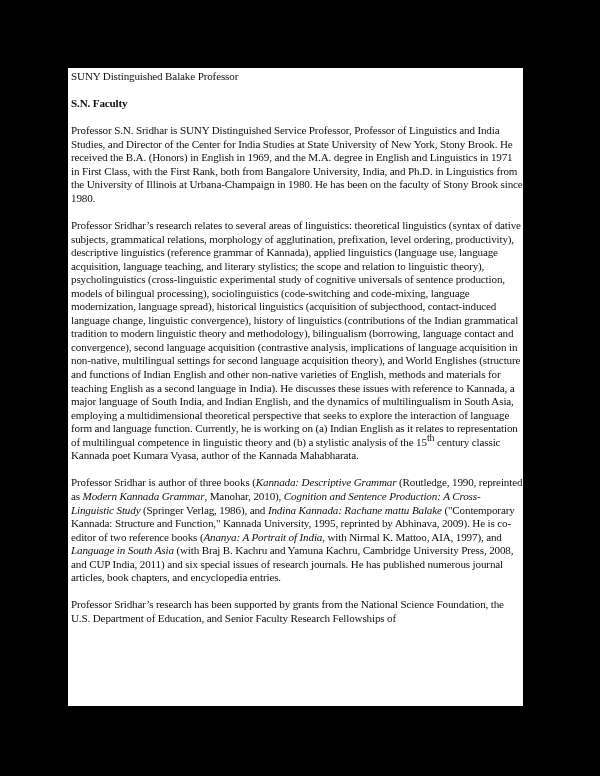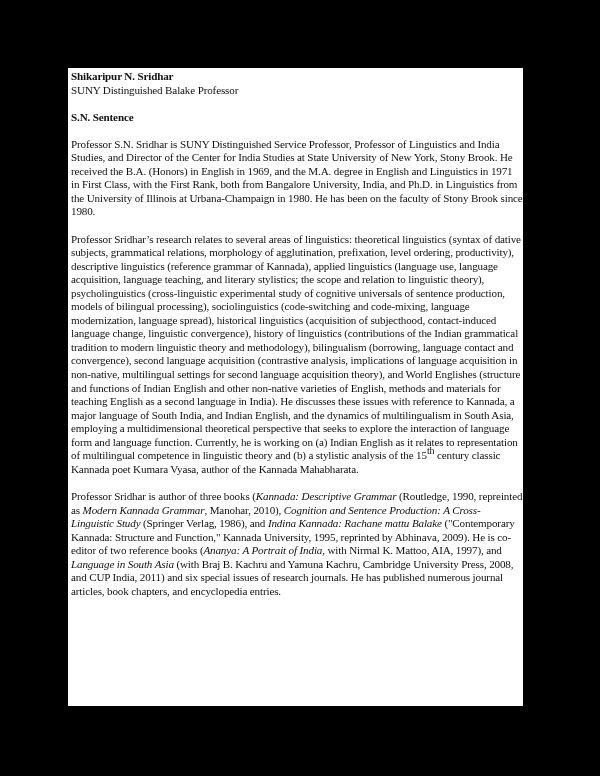--- a/index.html
+++ b/index.html
@@ -14,25 +14,25 @@
   .heading { font-weight:bold; }
   p { margin:0; }
   i { }
   sup { font-size:10px; line-height:0; vertical-align:super; }
 </style>
 </head>
 <body>
 
 <div class="page">
   <div class="content">
-    <p class="name">Shikaripur N. Sridhar</p>
     <p class="title">SUNY Distinguished Balake Professor</p>
     <div class="gap"></div>
-    <p class="heading">S.N. Sentence</p>
+    <p class="heading">S.N. Faculty</p>
     <div class="gap"></div>
     <p>Professor S.N. Sridhar is SUNY Distinguished Service Professor, Professor of Linguistics and India Studies, and Director of the Center for India Studies at State University of New York, Stony Brook.  He received the B.A. (Honors) in English in 1969, and the M.A. degree in English and Linguistics in 1971 in First Class, with the First Rank, both from Bangalore University, India, and Ph.D. in Linguistics from the University of Illinois at Urbana-Champaign in 1980. He has been on the faculty of Stony Brook since 1980.</p>
     <div class="gap"></div>
     <p><span>Professor Sridhar’s research relates to several areas of linguistics: theoretical linguistics (syntax of dative subjects, grammatical relations, morphology of agglutination, prefixation, level ordering, productivity), descriptive linguistics (reference grammar of Kannada), applied linguistics (language use, language acquisition, language teaching, and literary stylistics; the scope and relation to linguistic theory), psycholinguistics (cross-linguistic experimental study of cognitive universals of sentence production, models of bilingual processing), sociolinguistics (code-switching and code-mixing, language modernization, language spread), historical linguistics (acquisition of subjecthood, contact-induced language change, linguistic convergence), history of linguistics (contributions of the Indian grammatical tradition to modern linguistic theory and methodology), bilingualism (borrowing, language contact and convergence), second language acquisition (contrastive analysis, implications of language acquisition in non-native, multilingual settings for second language acquisition theory), and World Englishes (structure and functions of Indian English and other non-native varieties of English, methods and materials for teaching English as a second language in India). He discusses these issues with reference to Kannada, a major language of South India, and Indian English, and the dynamics of multilingualism in South Asia, employing a multidimensional theoretical perspective that seeks to explore the interaction of language form and language function. Currently, he is working on (a) Indian English as it relates to representation of multilingual competence in linguistic theory and (b) a stylistic analysis of the 15</span><sup>th</sup><span> century classic Kannada poet Kumara Vyasa, author of the Kannada Mahabharata.</span></p>
     <div class="gap"></div>
     <p id="books-para"><span>Professor Sridhar is author of three books (</span><i>Kannada: Descriptive Grammar</i><span> (Routledge, 1990, repreinted as </span><i>Modern Kannada Grammar</i><span>, Manohar, 2010), </span><i>Cognition and Sentence Production: A Cross-Linguistic Study</i><span> (Springer Verlag, 1986), and </span><i>Indina Kannada: Rachane mattu Balake</i><span> ("Contemporary Kannada: Structure and Function," Kannada University, 1995, reprinted by Abhinava, 2009). He is co-editor of two reference books (</span><i>Ananya: A Portrait of India</i><span>, with Nirmal K. Mattoo, AIA, 1997), and </span><i>Language in South Asia</i><span> (with Braj B. Kachru and Yamuna Kachru, Cambridge University Press, 2008, and CUP India, 2011) and six special issues of research journals. He has published numerous journal articles, book chapters, and encyclopedia entries.</span></p>
     <div class="gap"></div>
+    <p>Professor Sridhar’s research has been supported by grants from the National Science Foundation, the U.S. Department of Education, and Senior Faculty Research Fellowships of</p>
   </div>
 </div>
 
 </body></html>

